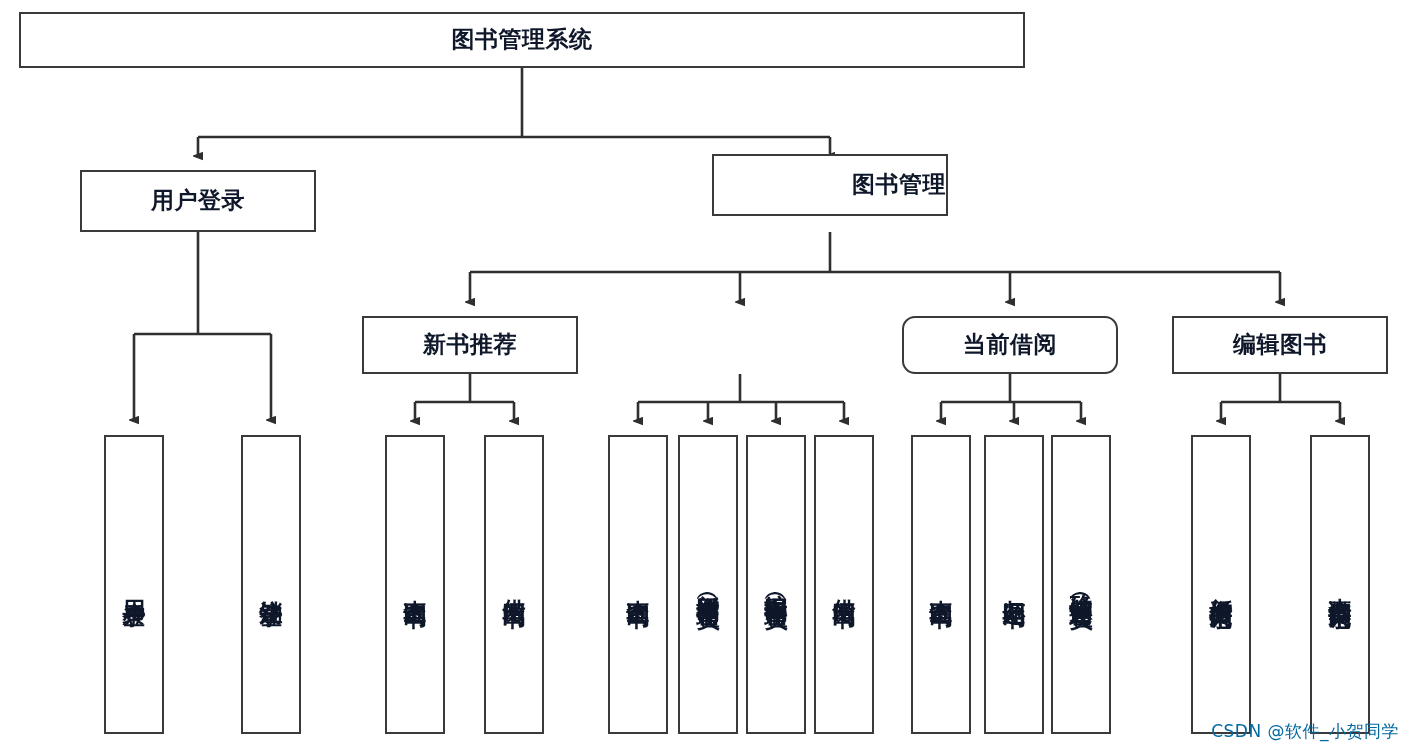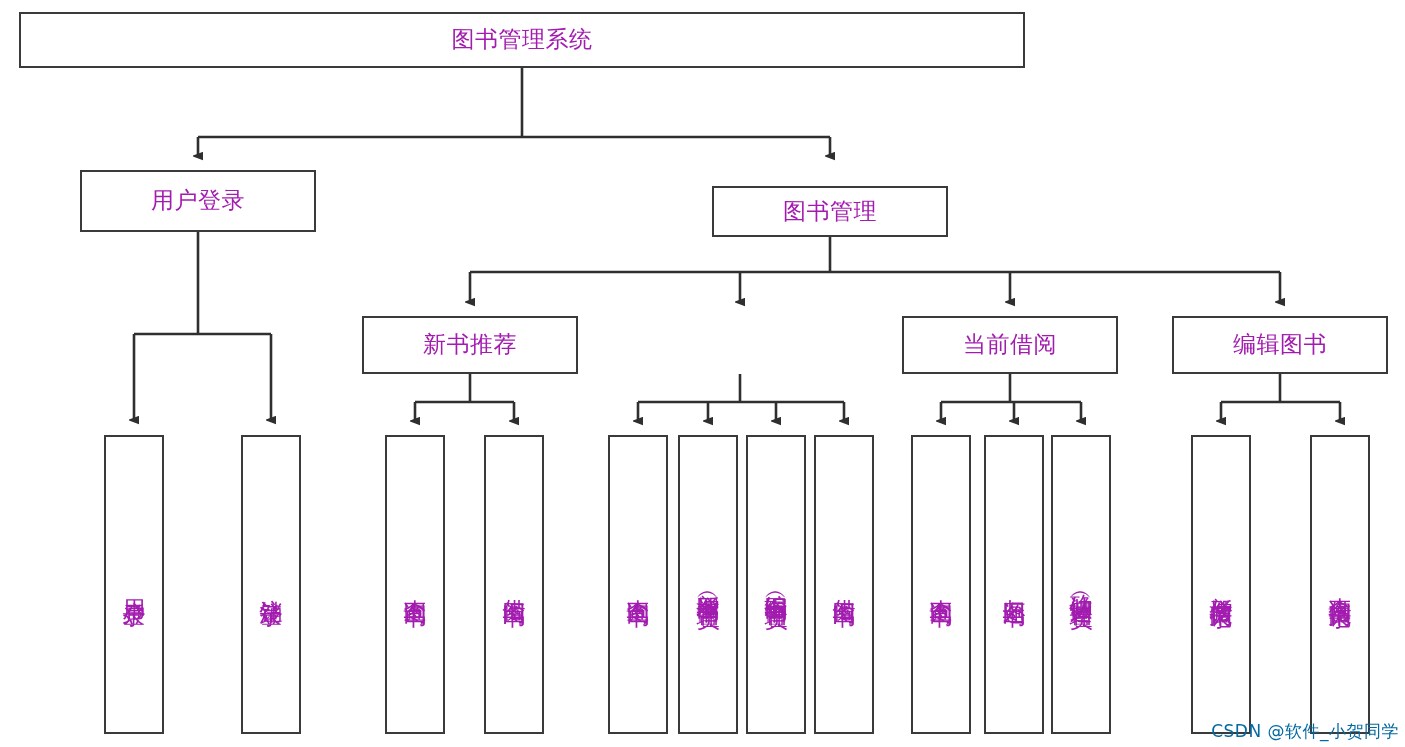--- a/index.html
+++ b/index.html
@@ -31,24 +31,25 @@
     position: absolute;
     box-sizing: border-box;
     background: #ffffff;
     border: 2px solid #3a3a3a;
     display: flex;
     align-items: center;
     justify-content: center;
     overflow: hidden;
   }
   .node-label {
-    color: #a21caf;
+    color: #0f172a;
     line-height: 1.18;
     white-space: nowrap;
     text-align: center;
+    font-weight: bold;
   }
   .node.horizontal .node-label {
     writing-mode: horizontal-tb;
     font-size: 23px;
     letter-spacing: 0.5px;
   }
   .node.root .node-label {
     font-size: 23px;
   }
   .node.vertical .node-label {
@@ -122,28 +123,28 @@
     </g>
   </svg>
 
   <div class="node root horizontal" style="left: 19px; top: 12px; width: 1006px; height: 56px;">
     <span class="node-label">图书管理系统</span>
   </div>
 
   <div class="node horizontal" style="left: 80px; top: 170px; width: 236px; height: 62px;">
     <span class="node-label">用户登录</span>
   </div>
-  <div class="node horizontal" style="left: 712px; top: 186px; width: 236px; height: 51px;">
+  <div class="node horizontal" style="left: 712px; top: 154px; width: 236px; height: 62px; justify-content: flex-end;">
     <span class="node-label">图书管理</span>
   </div>
 
   <div class="node horizontal" style="left: 362px; top: 316px; width: 216px; height: 58px;">
     <span class="node-label">新书推荐</span>
   </div>
-  <div class="node horizontal" style="left: 902px; top: 316px; width: 216px; height: 58px;">
+  <div class="node horizontal" style="left: 902px; top: 316px; width: 216px; height: 58px; border-radius: 13px;">
     <span class="node-label">当前借阅</span>
   </div>
   <div class="node horizontal" style="left: 1172px; top: 316px; width: 216px; height: 58px;">
     <span class="node-label">编辑图书</span>
   </div>
 
   <div class="node vertical" style="left: 104px; top: 435px; width: 60px; height: 299px;">
     <span class="node-label">用户登录</span>
   </div>
   <div class="node vertical" style="left: 241px; top: 435px; width: 60px; height: 299px;">

